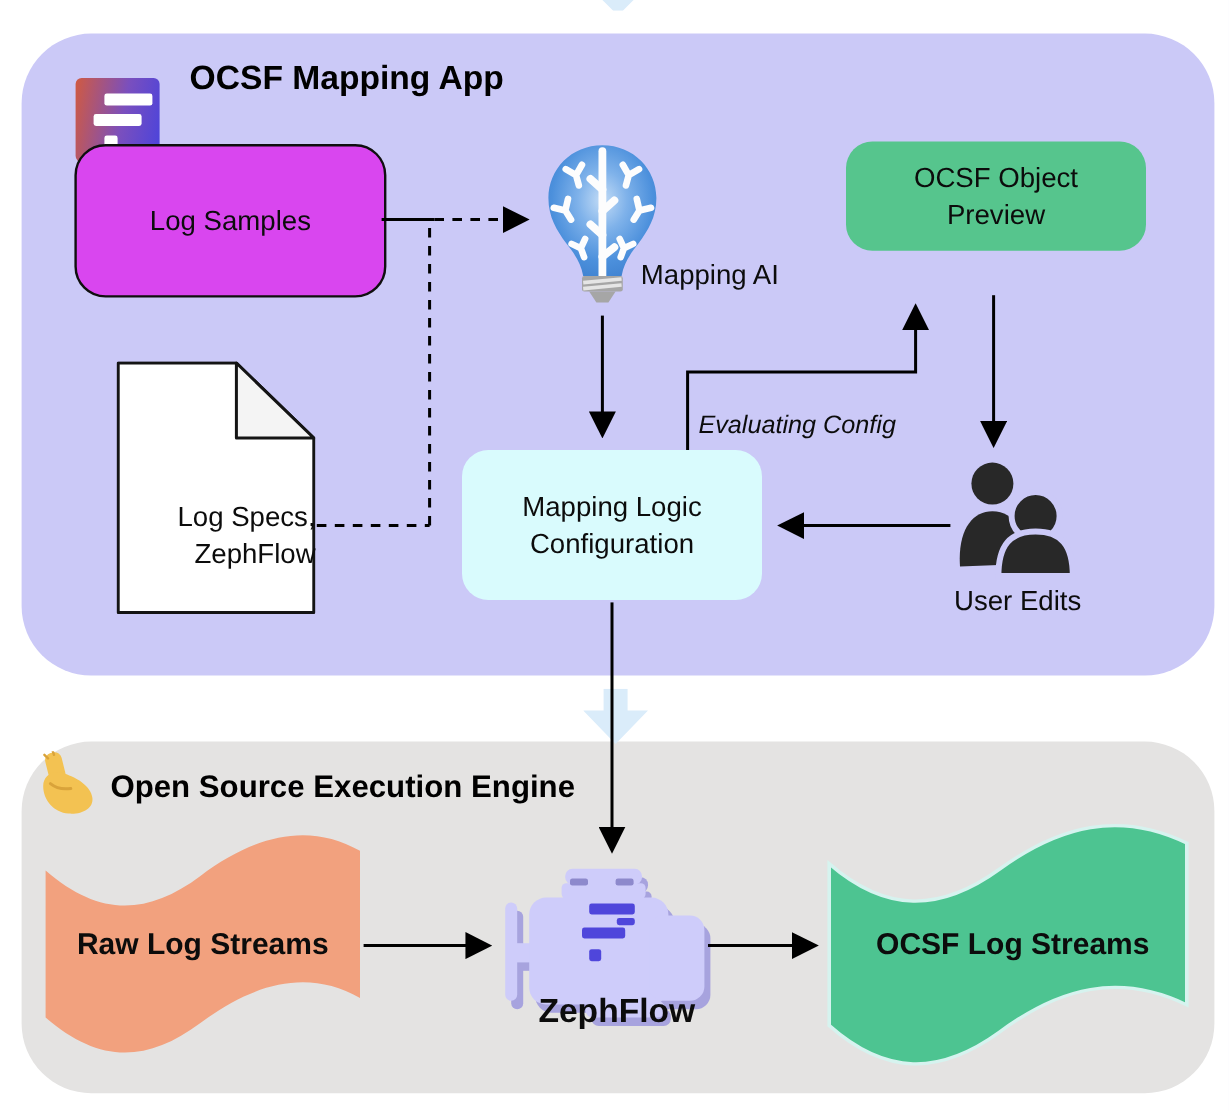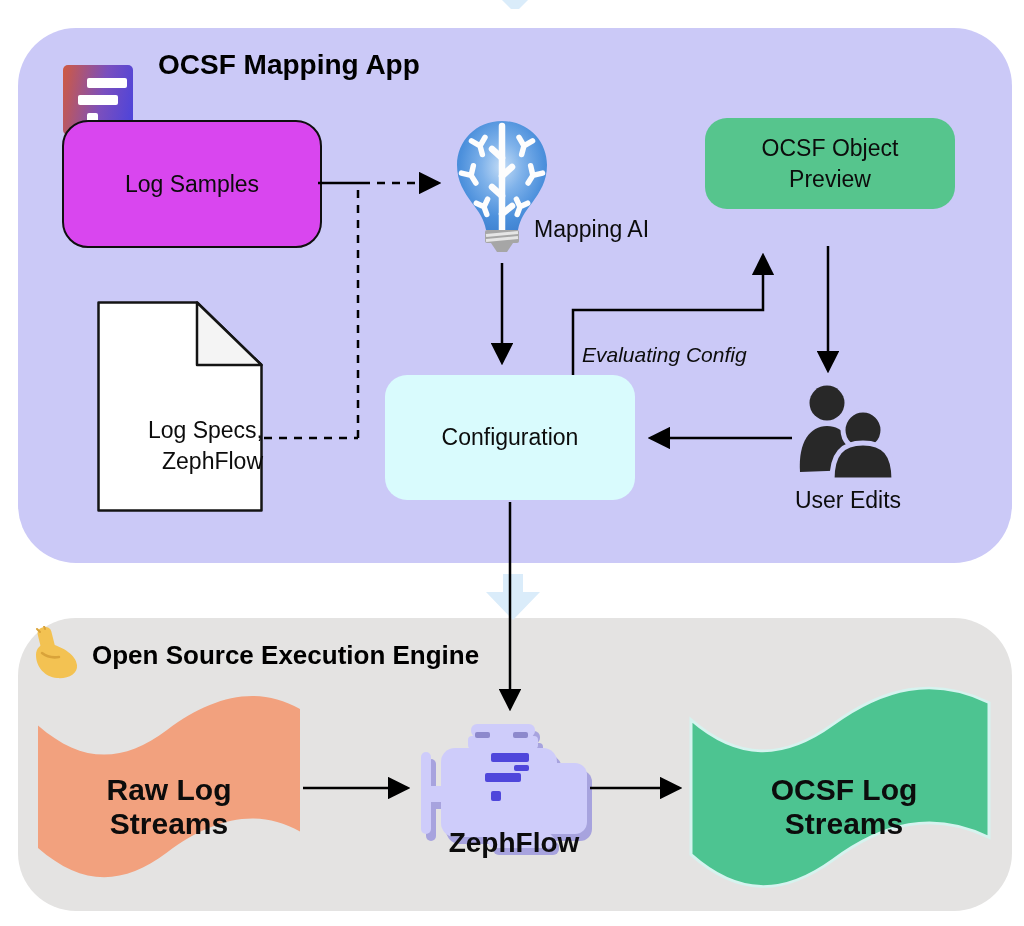--- a/index.html
+++ b/index.html
@@ -18,21 +18,21 @@
     text-align:center;font-size:23px;line-height:31px;z-index:10;}
   #log-samples{left:62px;top:120px;width:256px;height:124px;background:#d946ef;
     border:2.5px solid #0f0f0f;border-radius:26px;}
   #ocsf-preview{left:705px;top:118px;width:250px;height:91px;background:#56C58D;border-radius:22px;}
   #mapping-logic{left:385px;top:375px;width:250px;height:125px;background:#D9FBFD;border-radius:22px;}
   .float-label{position:absolute;font-size:23px;z-index:12;}
   #mapping-ai-label{left:534px;top:216px;}
   #user-edits-label{left:778px;top:487px;width:140px;text-align:center;}
   #eval-label{left:582px;top:311px;font-size:21px;font-style:italic;}
   #doc-text{left:97px;top:383px;width:166px;text-align:right;font-size:23px;line-height:31px;z-index:12;}
-  .wave-label{position:absolute;font-weight:bold;font-size:30px;text-align:center;z-index:12;}
+  .wave-label{position:absolute;font-weight:bold;font-size:25px;text-align:center;z-index:12;}
   #raw-label{left:46px;top:773px;width:246px;}
   #ocsf-label{left:718px;top:773px;width:252px;}
   #zeph-label{left:428px;top:795px;width:172px;text-align:center;font-weight:bold;font-size:28px;z-index:12;}
   svg{display:block;}
   .shape{position:absolute;z-index:10;}
   .watermark{position:absolute;z-index:4;}
   #arrows{position:absolute;left:0;top:0;z-index:40;pointer-events:none;}
 </style>
 </head>
 <body>
@@ -112,20 +112,21 @@
 <svg class="shape" style="left:97px;top:301px" width="166" height="211" viewBox="0 0 166 211">
   <path d="M1.5,1.5 H100 L164.5,64 V209.5 H1.5 Z" fill="#ffffff" stroke="#141414" stroke-width="2.5" stroke-linejoin="round"></path>
   <path d="M100,1.5 V64 H164.5 Z" fill="#F4F4F4" stroke="#141414" stroke-width="2.5" stroke-linejoin="round"></path>
 </svg>
 <div id="doc-text" class="abs">
   <div>Log Specs,</div>
   <div>ZephFlow</div>
 </div>
 
 <div id="mapping-logic" class="node-box">
+  <span>Mapping Logic</span>
   <span>Configuration</span>
 </div>
 
 <div id="eval-label" class="abs">Evaluating Config</div>
 
 <svg class="shape" style="left:790px;top:382px" width="112" height="100" viewBox="0 0 112 100">
   <g fill="#282828">
     <circle cx="37" cy="21" r="17.5"></circle>
     <path d="M10,90 C8,60 20,44 37,44 C54,44 64,58 64,88 Z"></path>
   </g>

